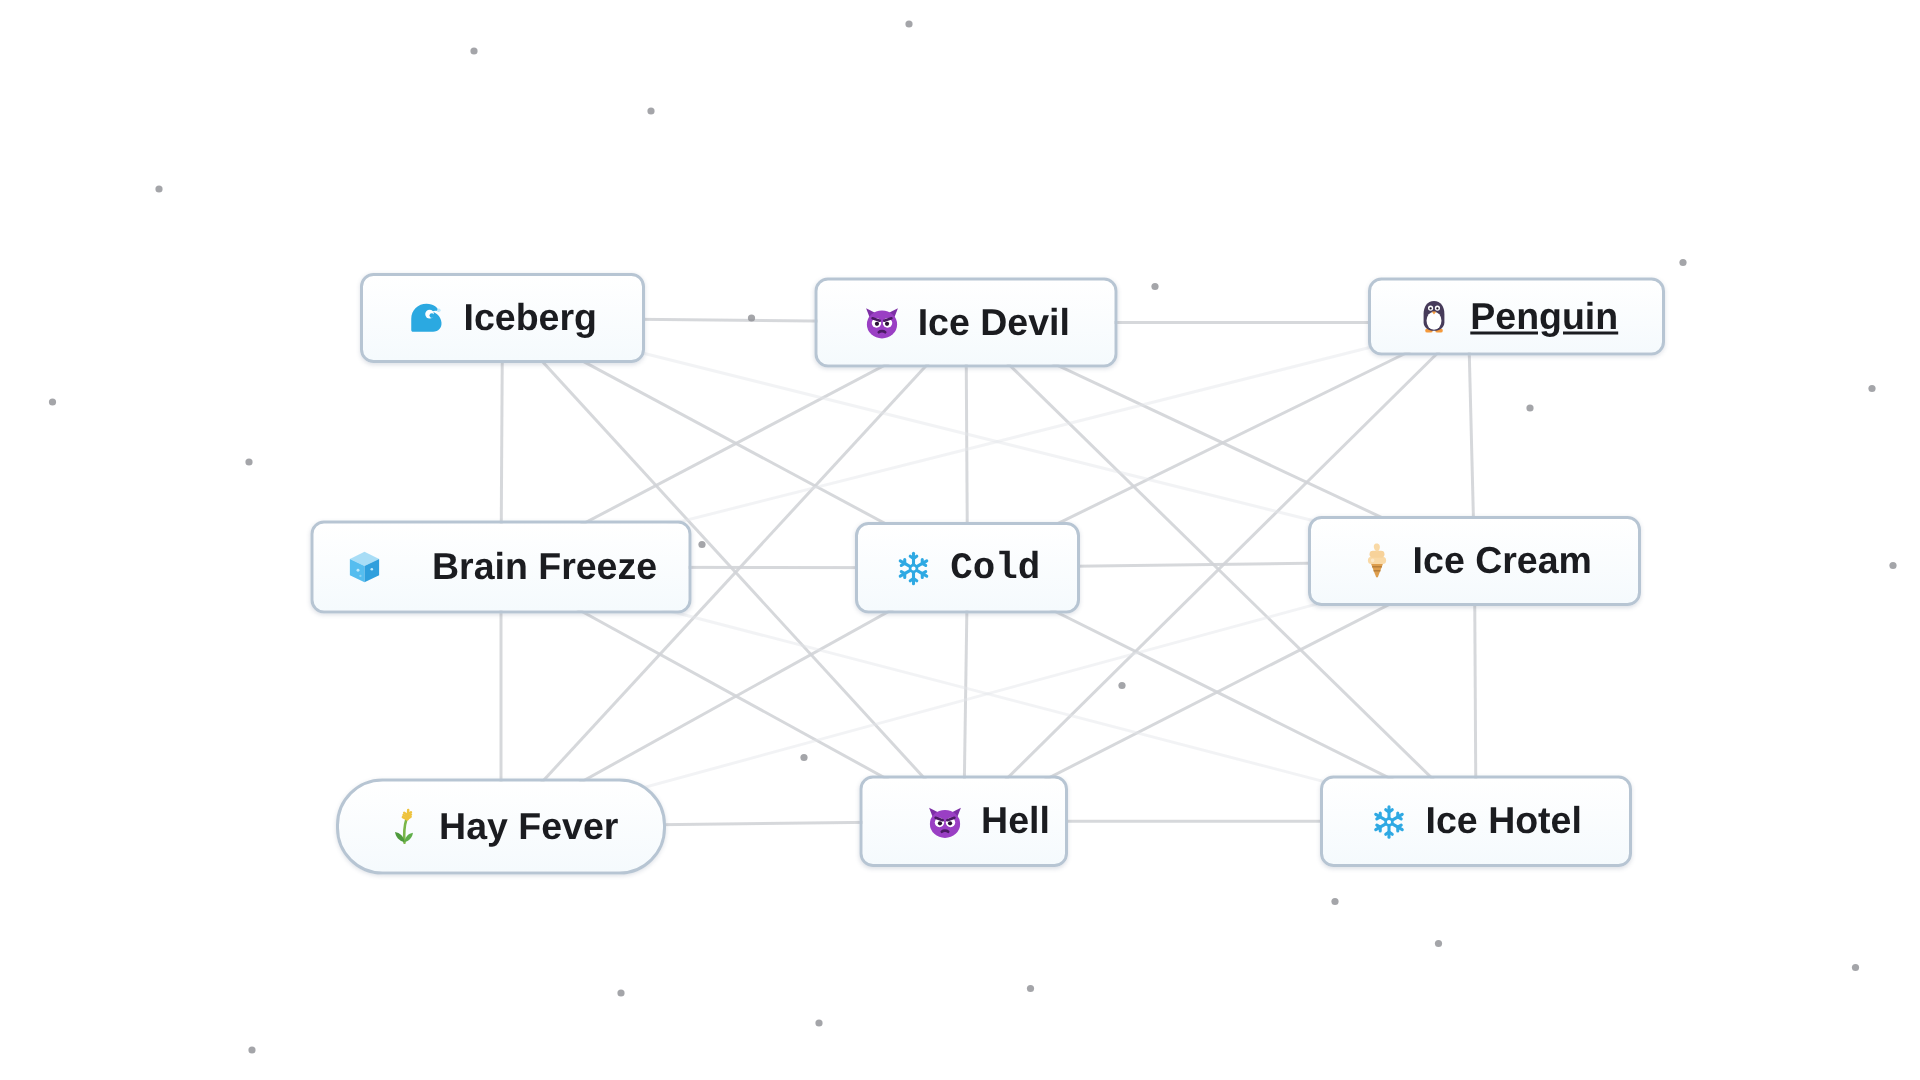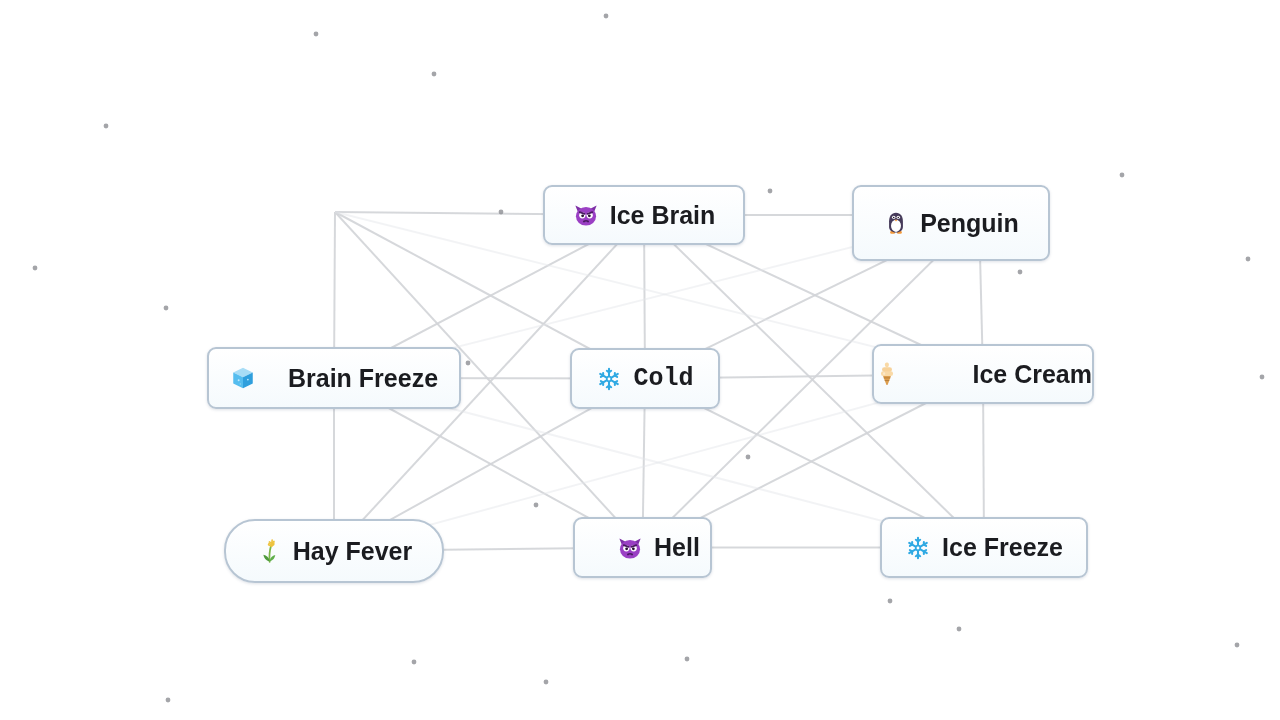--- a/index.html
+++ b/index.html
@@ -149,45 +149,51 @@
       <circle cx="536" cy="505" r="2.4" class="dot"></circle>
       <circle cx="414" cy="662" r="2.4" class="dot"></circle>
       <circle cx="546" cy="682" r="2.4" class="dot"></circle>
       <circle cx="687" cy="659" r="2.4" class="dot"></circle>
       <circle cx="890" cy="601" r="2.4" class="dot"></circle>
       <circle cx="959" cy="629" r="2.4" class="dot"></circle>
       <circle cx="1237" cy="645" r="2.4" class="dot"></circle>
       <circle cx="168" cy="700" r="2.4" class="dot"></circle>
     </svg>
   <div id="cards">
+      <div class="card" style="left: 240px; top: 182px; width: 190px; height: 60px;">
+    <svg class="icon">
+          <use href="#wave-icon"></use>
+        </svg>
+    <span class="label">Iceberg</span>
+  </div>
       <div class="card" style="left: 543px; top: 185px; width: 202px; height: 60px;">
     <svg class="icon">
           <use href="#imp-icon"></use>
         </svg>
-    <span class="label">Ice Brain</span>
-  </div>
-      <div class="card" style="left: 852px; top: 185px; width: 198px; height: 76px;">
+    <span class="label">Ice Devil</span>
+  </div>
+      <div class="card" style="left: 912px; top: 185px; width: 198px; height: 52px; text-decoration: underline;">
     <svg class="icon">
           <use href="#penguin-icon"></use>
         </svg>
     <span class="label">Penguin</span>
   </div>
       <div class="card" style="left: 207px; top: 347px; width: 254px; height: 62px; gap: 32px;">
     <svg class="icon">
           <use href="#ice-cube-icon"></use>
         </svg>
     <span class="label">Brain Freeze</span>
   </div>
       <div class="card" style="left: 570px; top: 348px; width: 150px; height: 61px; font-family: Liberation Mono, monospace;">
     <svg class="icon">
           <use href="#snowflake-icon"></use>
         </svg>
     <span class="label">Cold</span>
   </div>
-      <div class="card" style="left: 872px; top: 344px; width: 222px; height: 60px; justify-content: space-between;">
+      <div class="card" style="left: 872px; top: 344px; width: 222px; height: 60px;">
     <svg class="icon">
           <use href="#soft-ice-cream-icon"></use>
         </svg>
     <span class="label">Ice Cream</span>
   </div>
       <div class="card" style="left: 224px; top: 519px; width: 220px; height: 64px; border-radius: 31px;">
     <svg class="icon">
           <use href="#rice-sheaf-icon"></use>
         </svg>
     <span class="label">Hay Fever</span>
@@ -195,16 +201,16 @@
       <div class="card" style="left: 573px; top: 517px; width: 139px; height: 61px; padding-left: 32px;">
     <svg class="icon">
           <use href="#imp-icon"></use>
         </svg>
     <span class="label">Hell</span>
   </div>
       <div class="card" style="left: 880px; top: 517px; width: 208px; height: 61px;">
     <svg class="icon">
           <use href="#snowflake-icon"></use>
         </svg>
-    <span class="label">Ice Freeze</span>
+    <span class="label">Ice Hotel</span>
   </div>
     </div>
 </div>
 
 </body></html>

